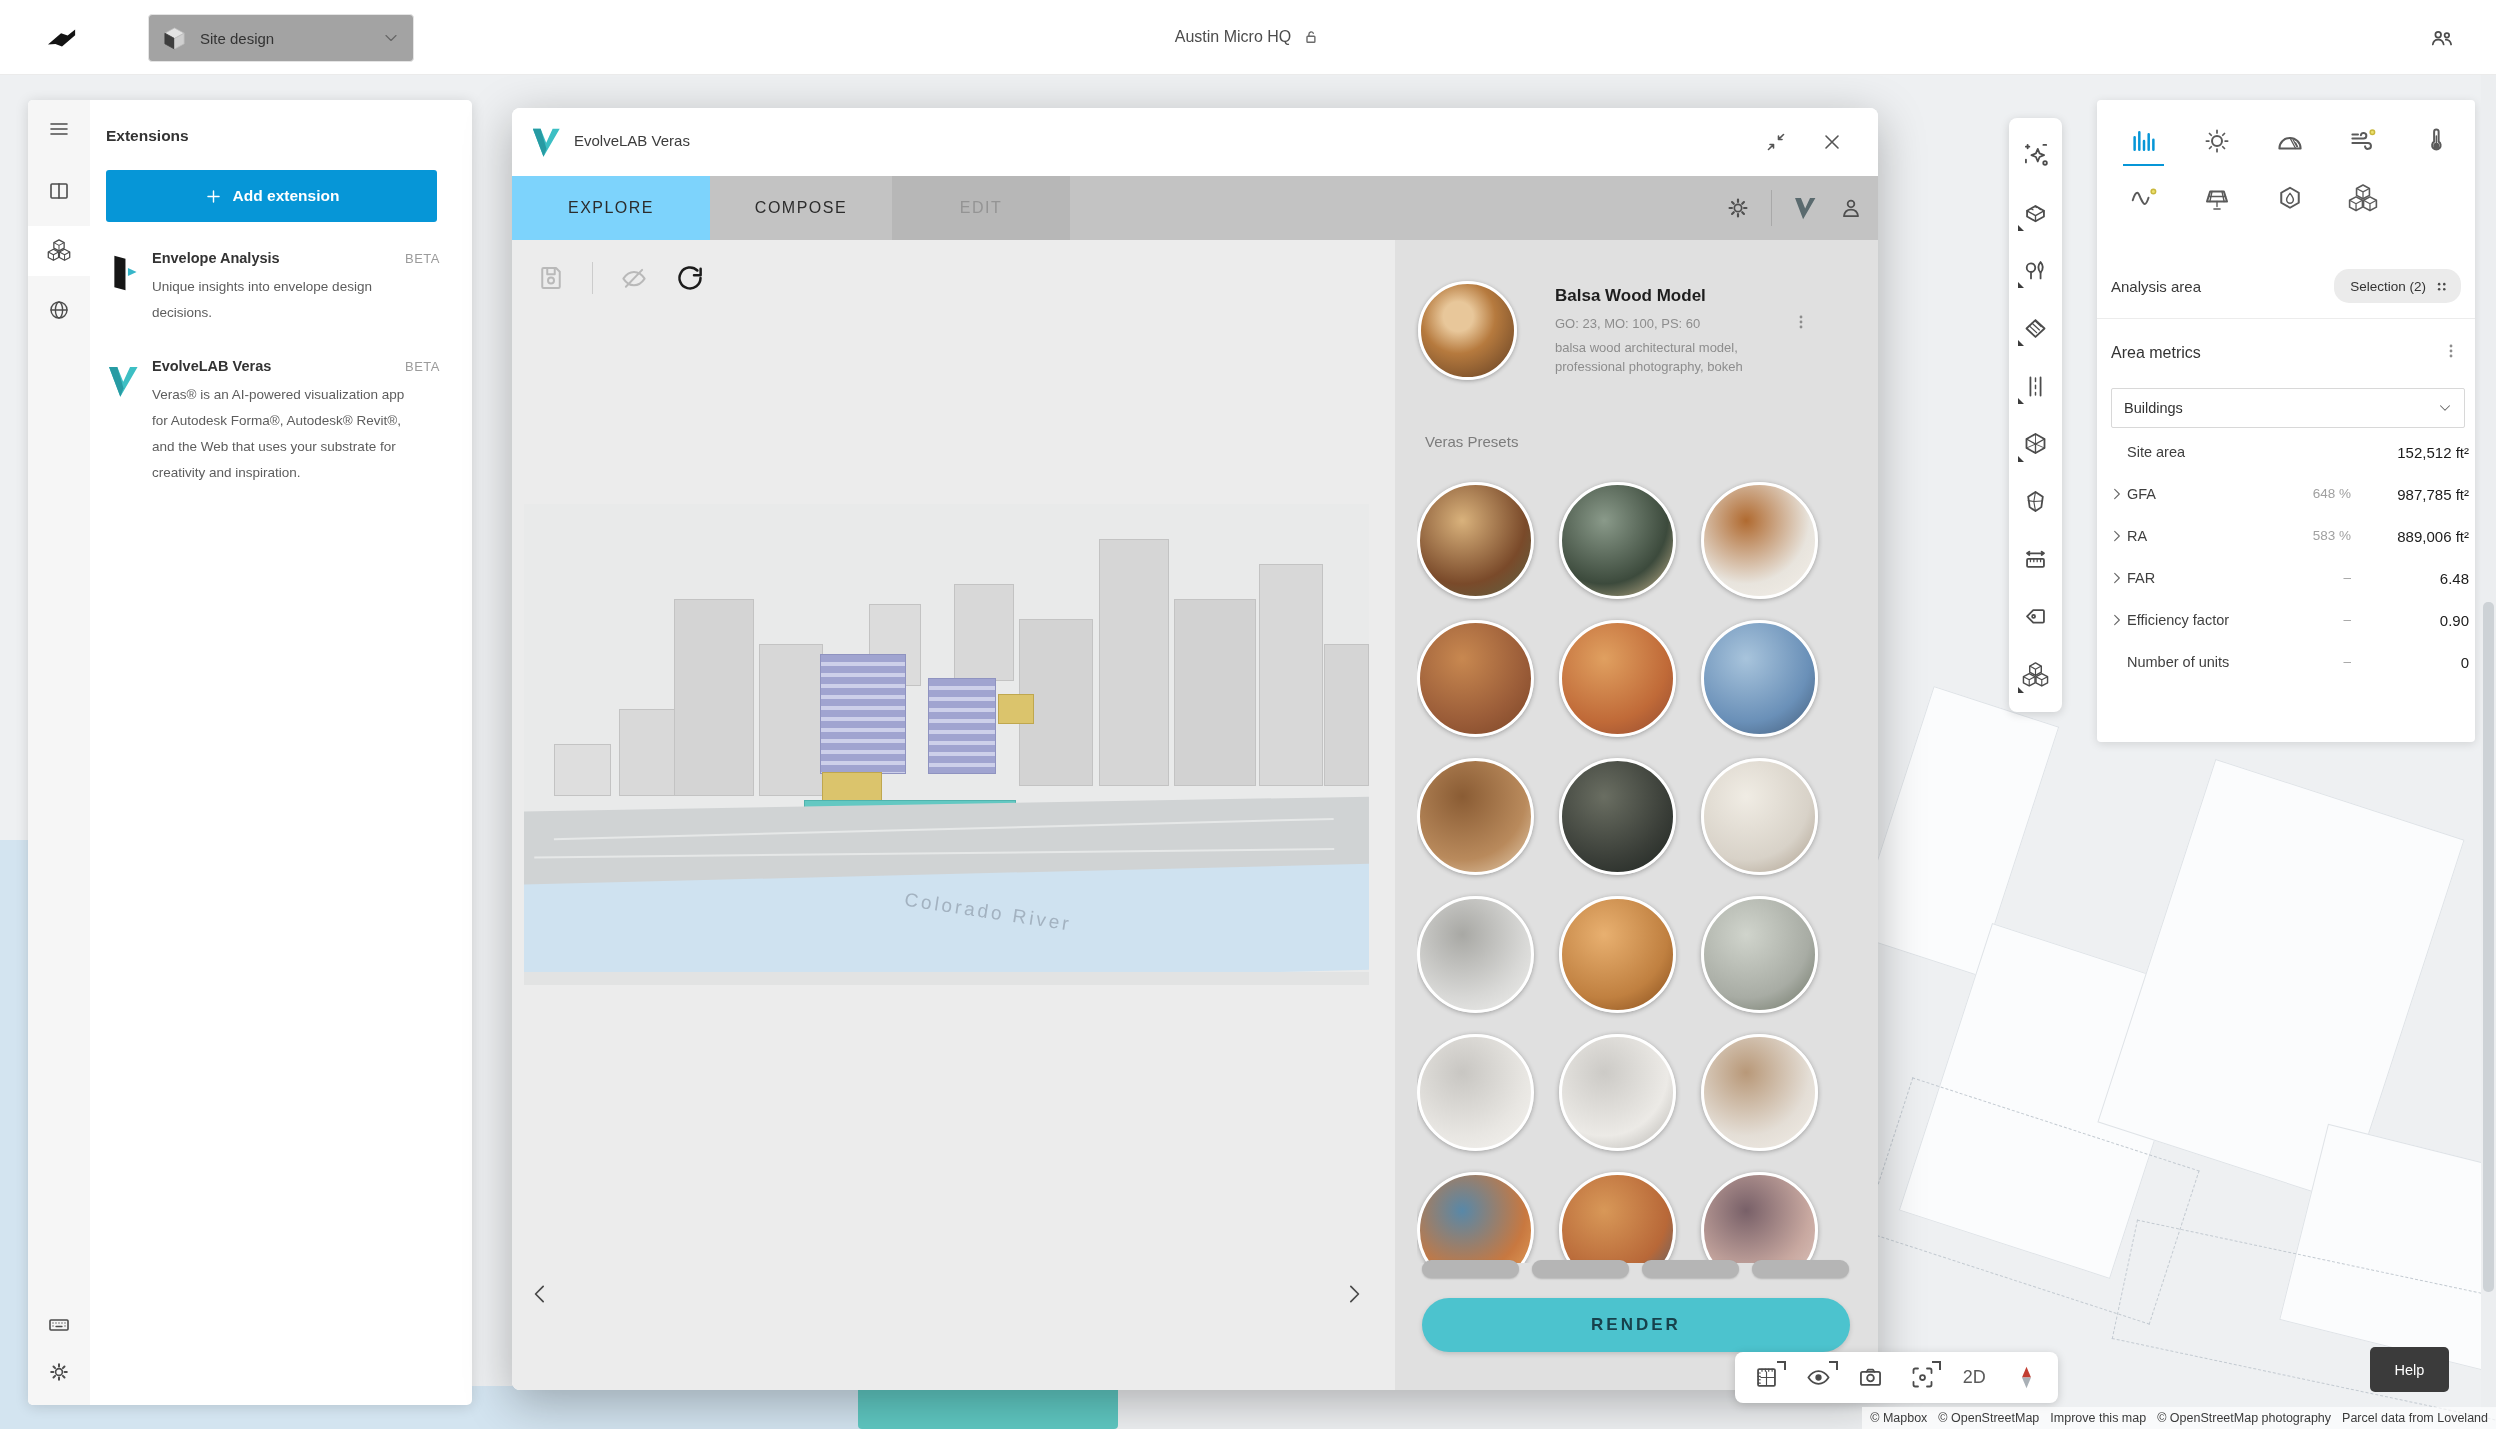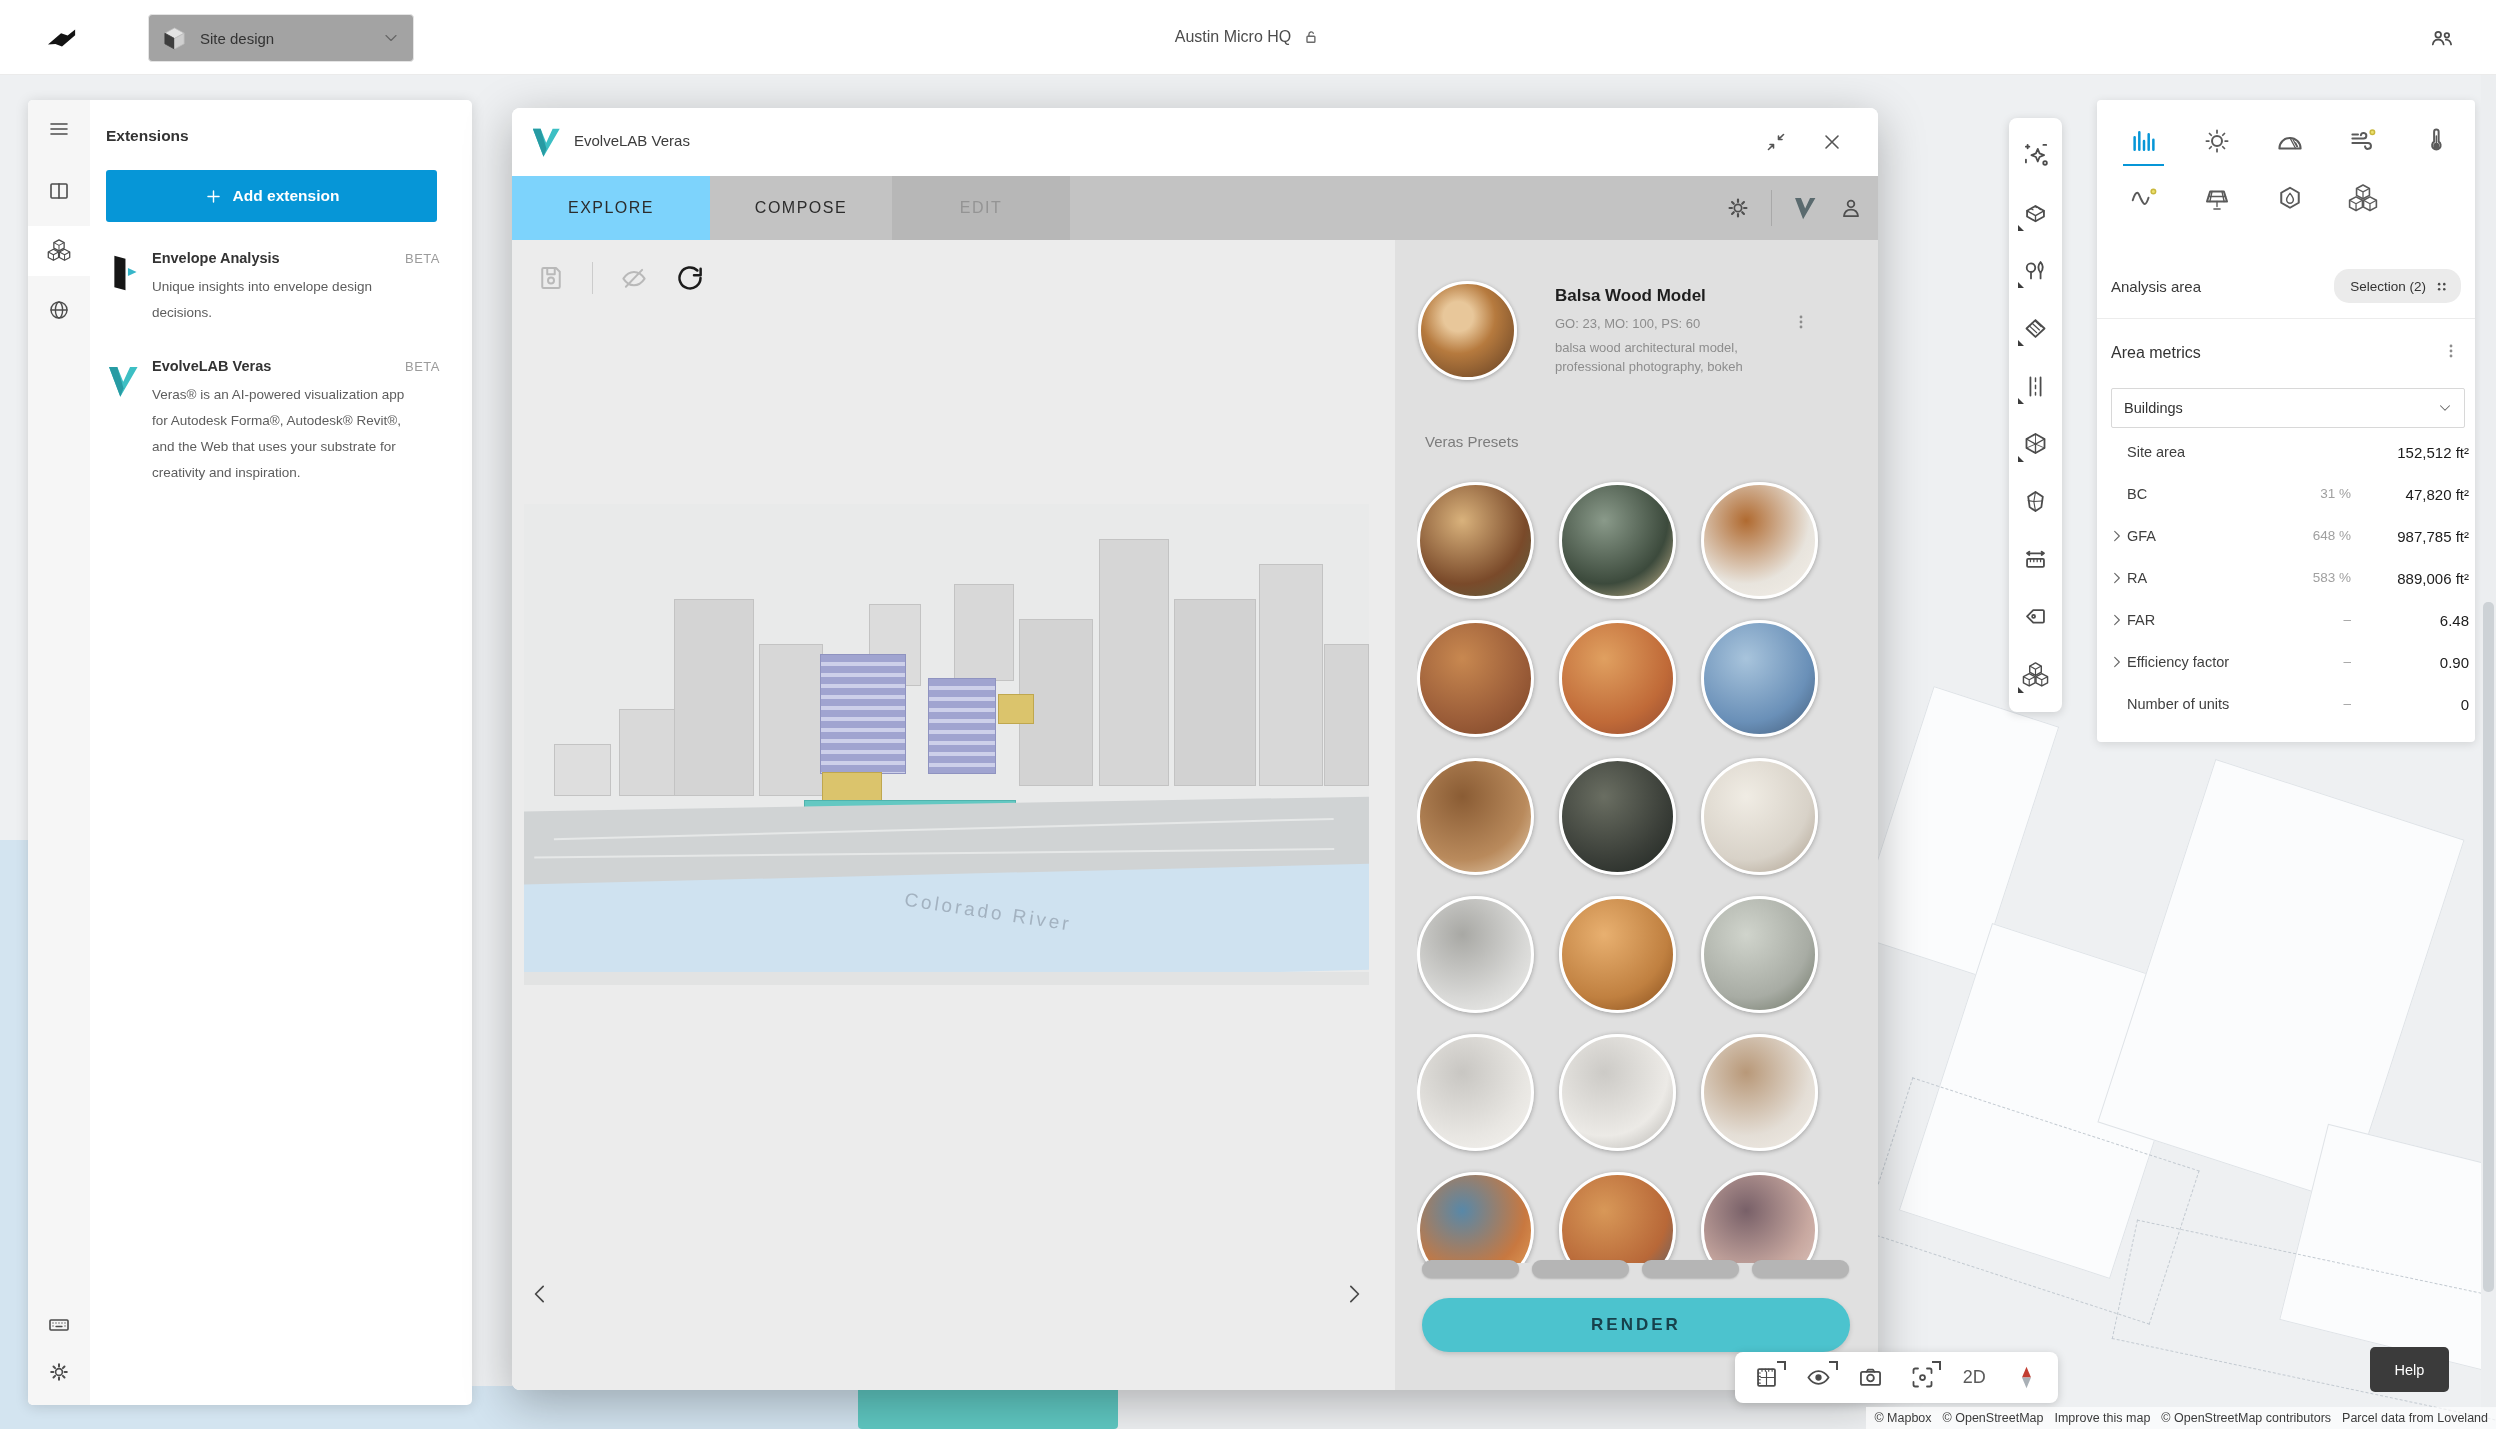--- a/index.html
+++ b/index.html
@@ -798,32 +798,20 @@
               <g stroke="currentColor" fill="none" stroke-width="1.6" stroke-linecap="round" stroke-linejoin="round">
                 <path d="M10 5l7 7-7 7"></path>
               </g>
             </svg>
           </span>
     <span class="mlabel">Site area</span>
     <span class="mpct"></span>
     <span class="mval">152,512 ft²</span>
   </div>
         <div class="metric-row">
-    <span class="icon mchev" style="visibility:hidden">
-            <svg viewBox="0 0 24 24" xmlns="http://www.w3.org/2000/svg">
-              <g stroke="currentColor" fill="none" stroke-width="1.6" stroke-linecap="round" stroke-linejoin="round">
-                <path d="M10 5l7 7-7 7"></path>
-              </g>
-            </svg>
-          </span>
-    <span class="mlabel">BC</span>
-    <span class="mpct">31 %</span>
-    <span class="mval">47,820 ft²</span>
-  </div>
-        <div class="metric-row">
     <span class="icon mchev" style="visibility:visible">
             <svg viewBox="0 0 24 24" xmlns="http://www.w3.org/2000/svg">
               <g stroke="currentColor" fill="none" stroke-width="1.6" stroke-linecap="round" stroke-linejoin="round">
                 <path d="M10 5l7 7-7 7"></path>
               </g>
             </svg>
           </span>
     <span class="mlabel">GFA</span>
     <span class="mpct">648 %</span>
     <span class="mval">987,785 ft²</span>
@@ -934,16 +922,16 @@
         </span>
       </div>
     </div>
 
   <button class="help-btn">Help</button>
 
   <div class="attribution">
       <span>© Mapbox</span>
       <span>© OpenStreetMap</span>
       <span>Improve this map</span>
-      <span>© OpenStreetMap contributors</span>
+      <span>© OpenStreetMap photography</span>
       <span>Parcel data from Loveland</span>
     </div>
 </div>
 
 </body></html>

